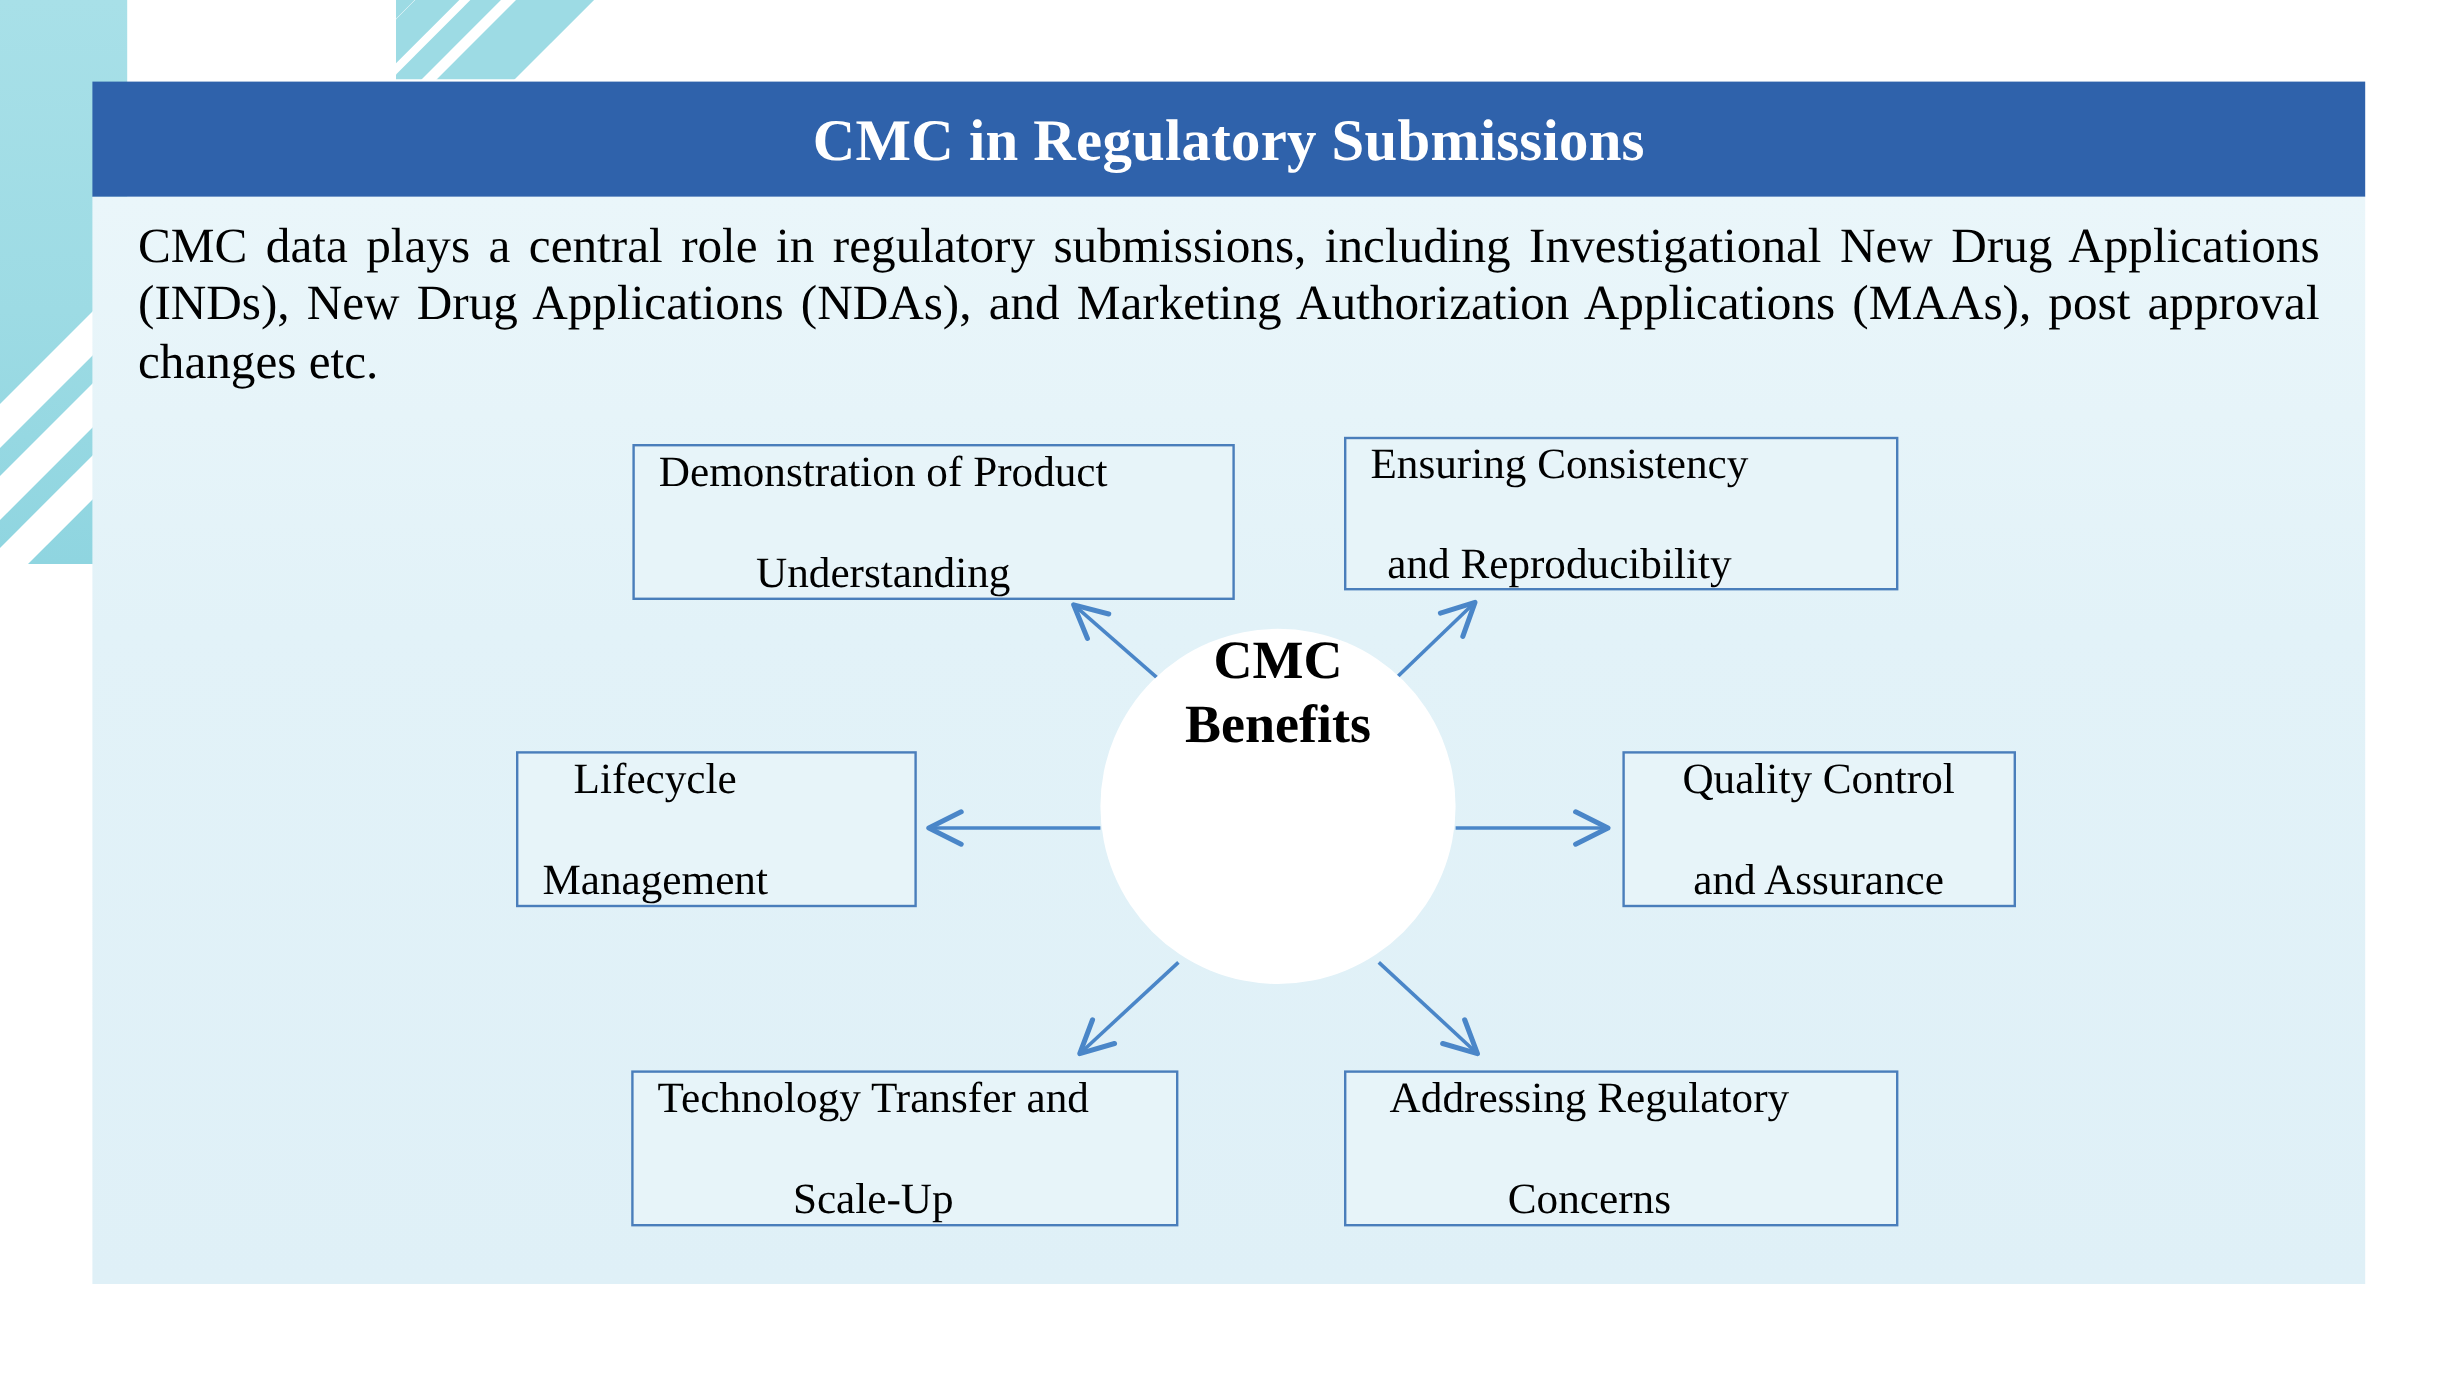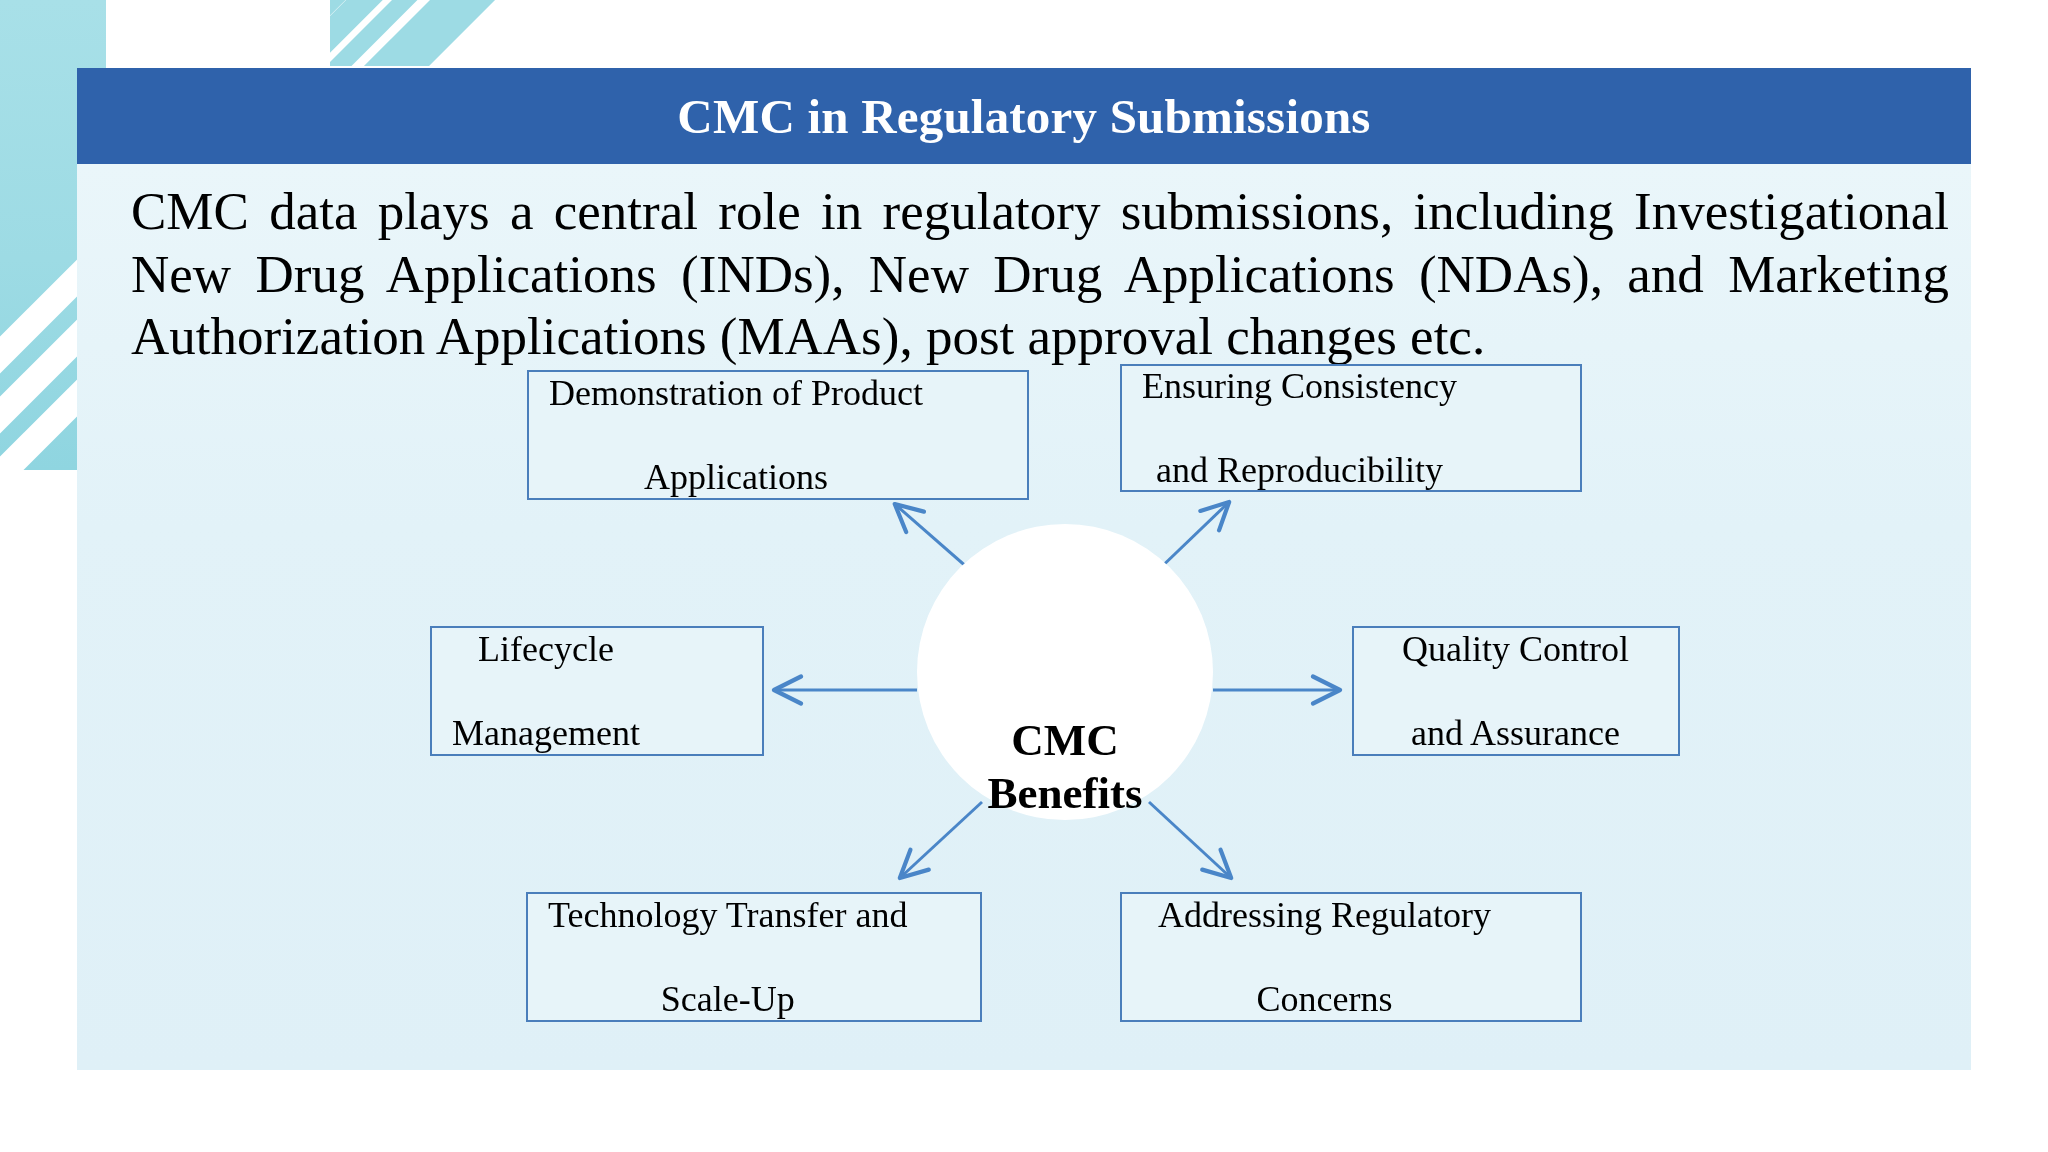--- a/index.html
+++ b/index.html
@@ -98,26 +98,25 @@
     width: 1894px;
     height: 906px;
     background: linear-gradient(180deg, #eaf6fa 0%, #e2f2f8 40%, #dff0f7 100%);
   }
 
   .body-text {
     position: absolute;
     left: 38px;
     top: 16px;
     width: 1818px;
-    font-size: 53px;
+    font-size: 41px;
     line-height: 1.18;
     color: #000000;
     text-align: justify;
     text-justify: inter-word;
-    margin-left: 16px;
   }
 
   
   .diagram {
     position: absolute;
     left: 0;
     top: 200px;
     width: 1894px;
     height: 700px;
   }
@@ -153,21 +152,21 @@
 
   .center-circle {
     position: absolute;
     left: 840px;
     top: 160px;
     width: 296px;
     height: 296px;
     border-radius: 50%;
     background: #ffffff;
     display: flex;
-    align-items: flex-end;
+    align-items: flex-start;
     justify-content: center;
     text-align: center;
   }
   .center-label {
     font-size: 45px;
     font-weight: bold;
     line-height: 1.18;
     color: #000000;
   }
 </style>
@@ -216,21 +215,21 @@
         <line x1="1136" y1="326" x2="1260" y2="326" stroke="#4a86c8" stroke-width="3" marker-end="url(#ah)"></line>
 
         <line x1="905" y1="438" x2="825" y2="512" stroke="#4a86c8" stroke-width="3" marker-end="url(#ah)"></line>
 
         <line x1="1072" y1="438" x2="1152" y2="512" stroke="#4a86c8" stroke-width="3" marker-end="url(#ah)"></line>
       </svg>
 
       <div class="node n-top-left">
         <span>
           <span>Demonstration of Product</span><br>
-          <span>Applications</span>
+          <span>Understanding</span>
         </span>
       </div>
 
       <div class="node n-top-right">
         <span>
           <span>Ensuring Consistency</span><br>
           <span>and Reproducibility</span>
         </span>
       </div>
 

